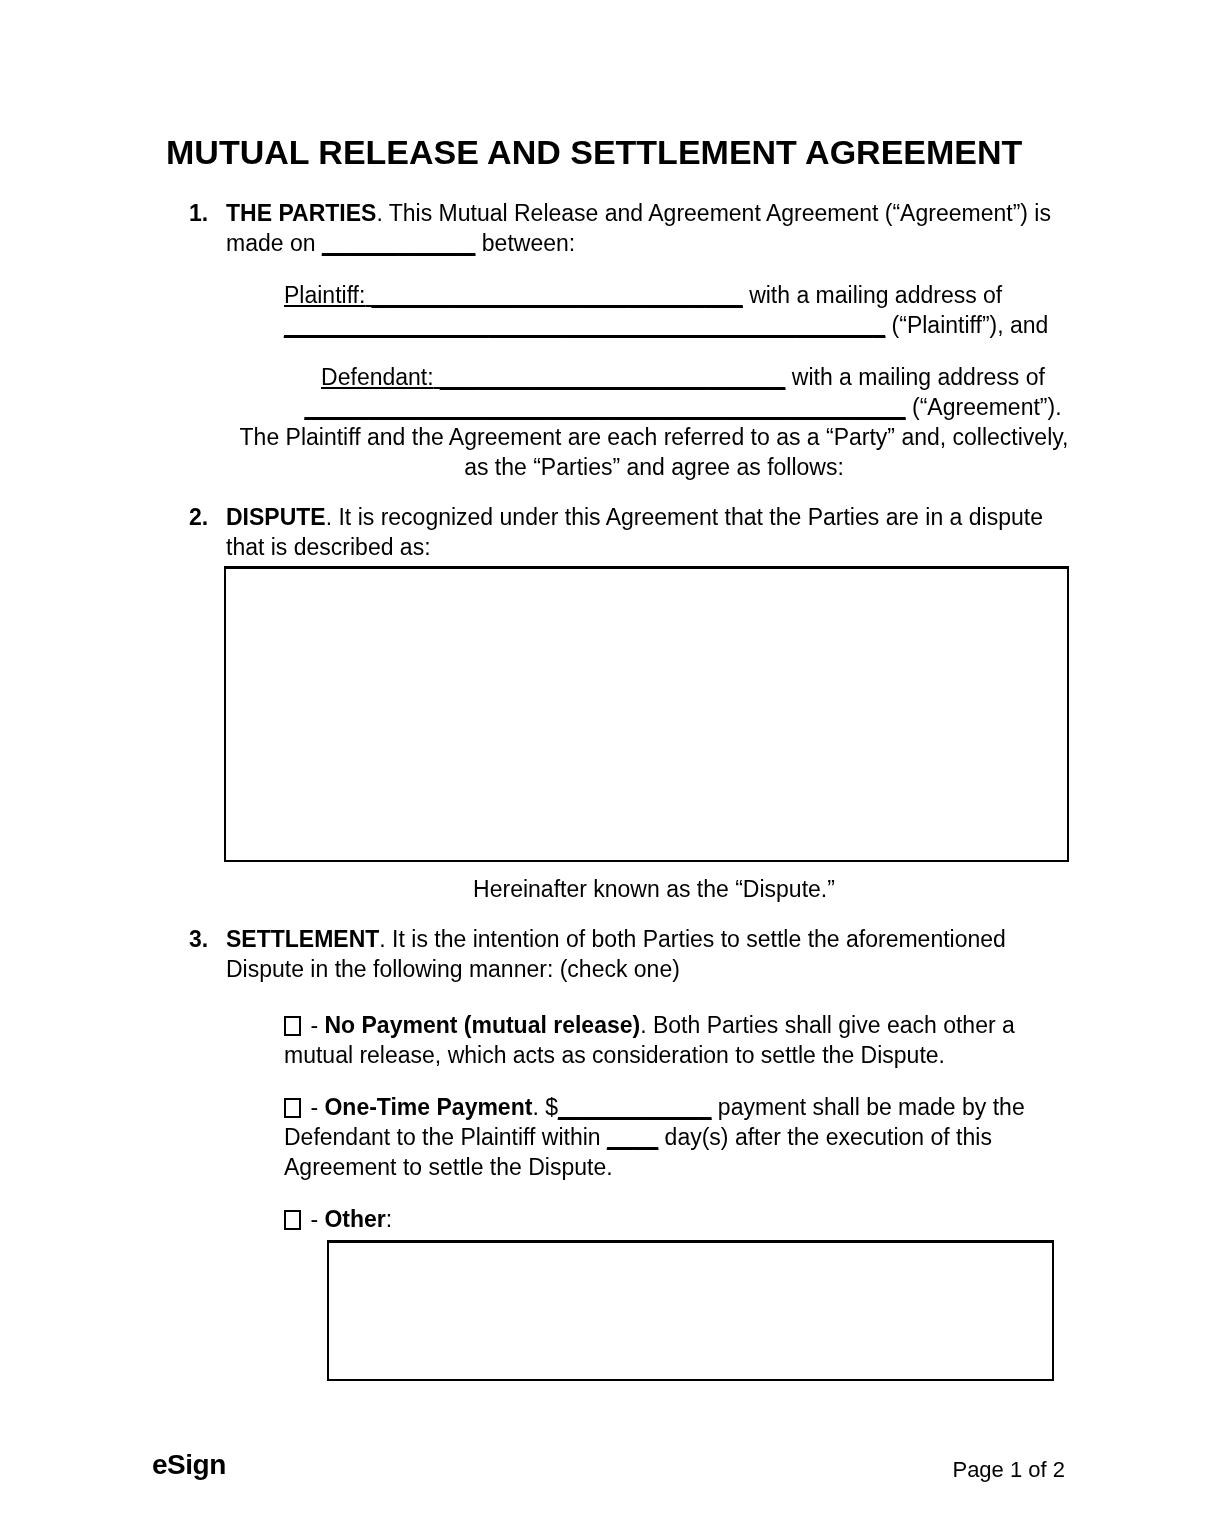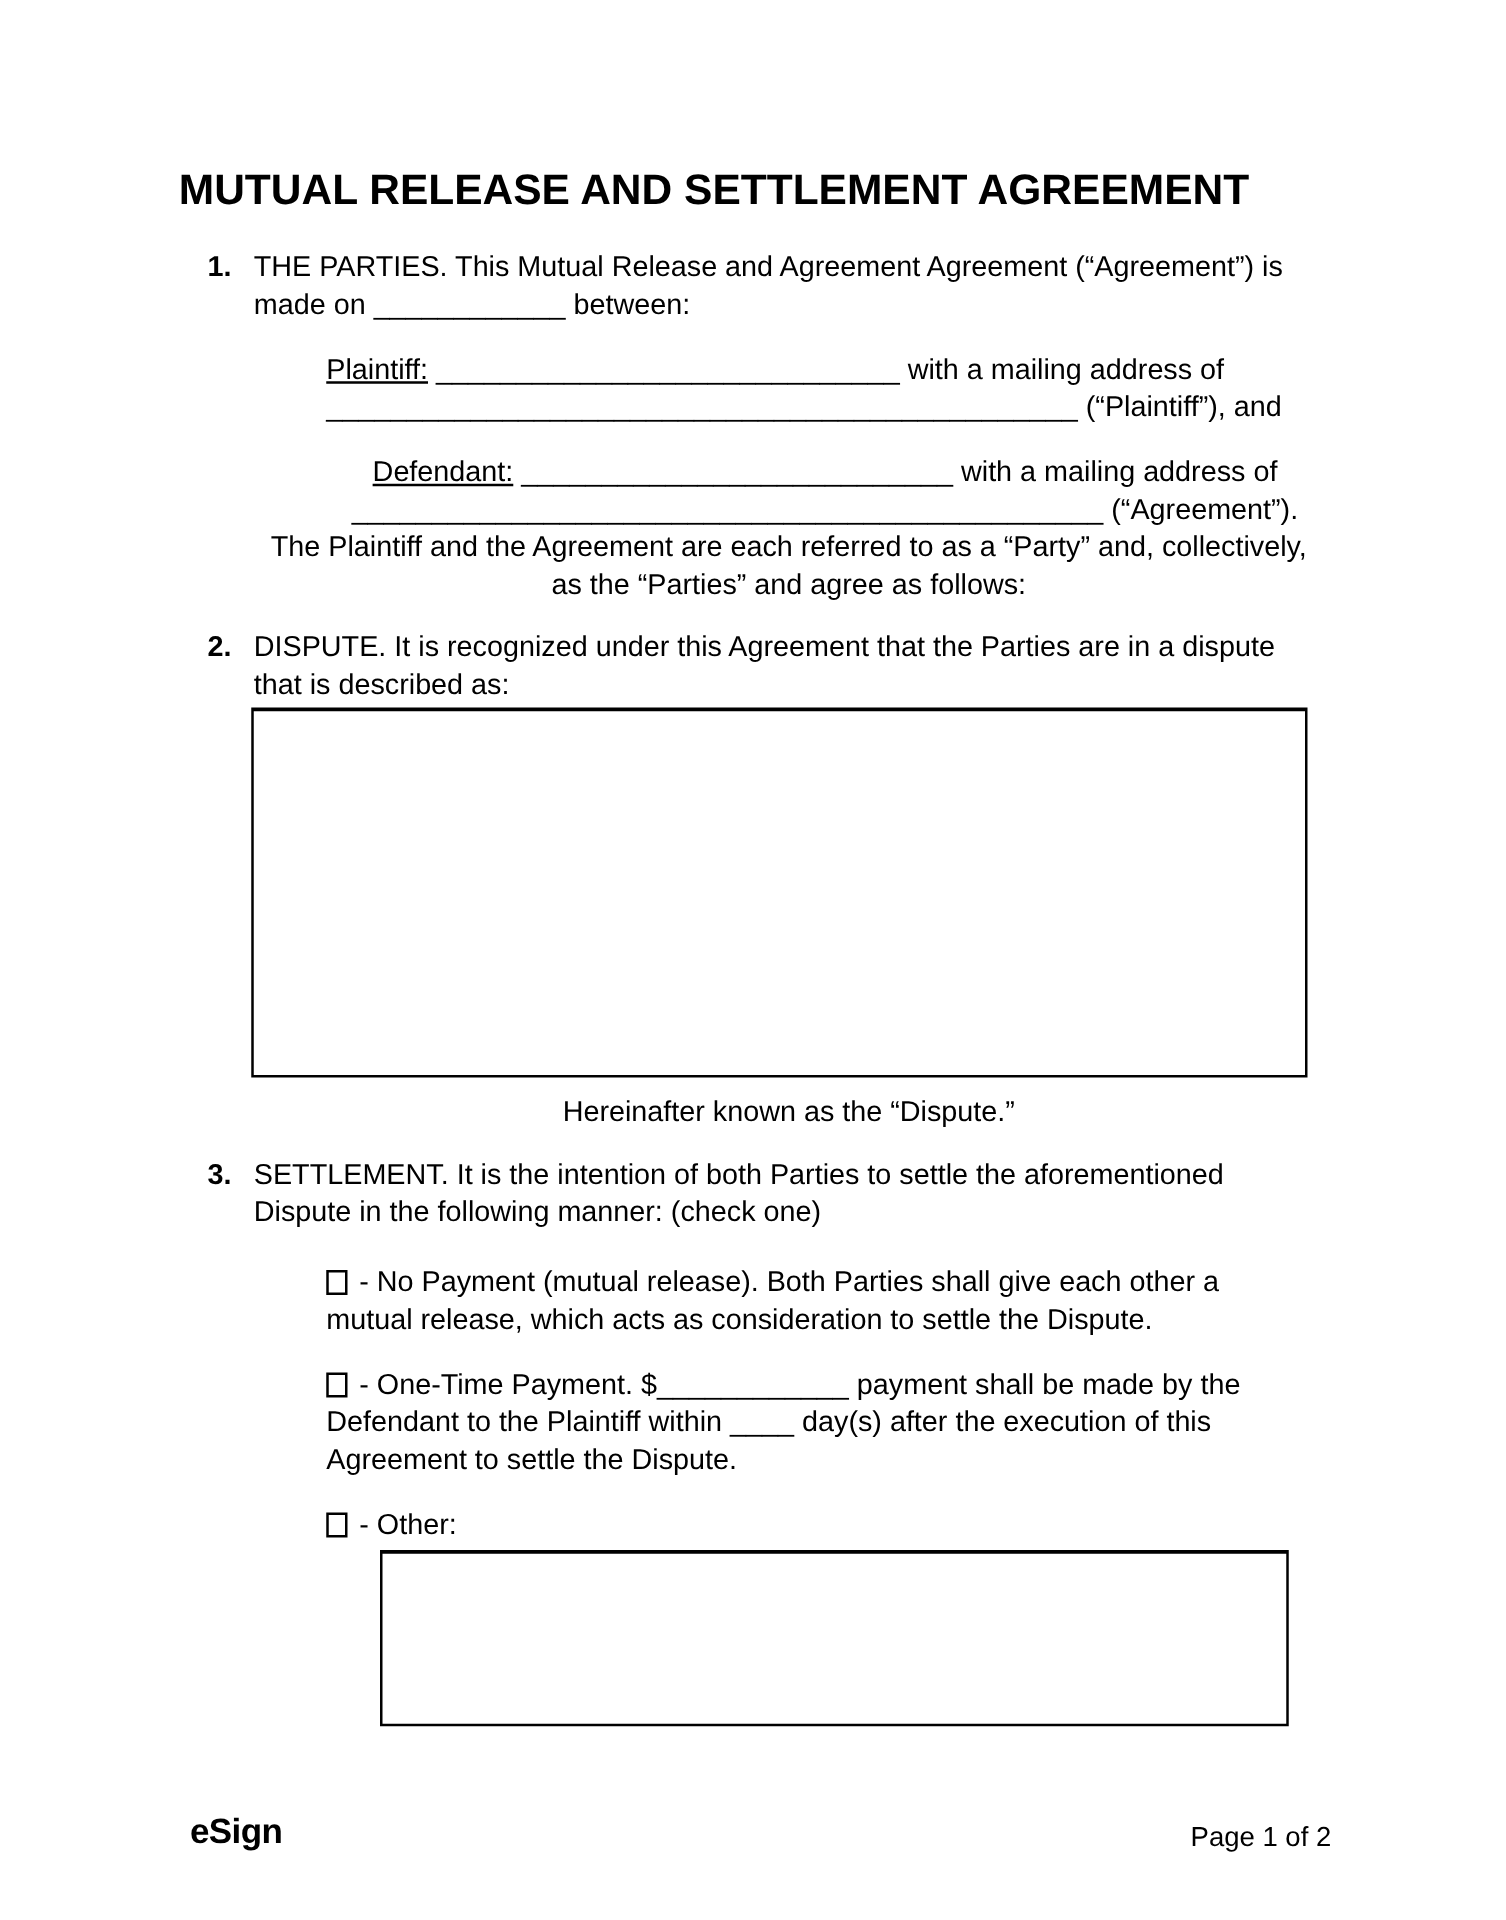--- a/index.html
+++ b/index.html
@@ -10,41 +10,41 @@
     height: 1536px;
     background: #ffffff;
     color: #000000;
     font-family: "Liberation Sans", sans-serif;
     font-size: 23px;
     line-height: 30px;
     overflow: hidden;
   }
   .doc {
     position: absolute;
-    left: 143px;
+    left: 166px;
     top: 130px;
     width: 916px;
   }
   .title {
     font-size: 34px;
     line-height: 44px;
     font-weight: bold;
     white-space: nowrap;
     margin-bottom: 24px;
     letter-spacing: 0px;
   }
   .sec { display: flex; margin-bottom: 20px; }
   .num { flex: 0 0 60px; padding-left: 23px; font-weight: bold; }
   .sec-body { flex: 1; min-width: 0; }
   .para { margin-bottom: 22px; }
   .para:last-child { margin-bottom: 0; text-align: center; }
   .indent { margin-left: 58px; }
-  .bold { font-weight: normal; }
+  .bold { font-weight: bold; }
   .u { text-decoration: underline; }
-  .blank { white-space: nowrap; }
+  .blank { white-space: nowrap; text-decoration: underline; }
   .box {
     border: 2px solid #000000;
     border-top-width: 3px;
     background: #ffffff;
   }
   .dispute-box {
     width: 845px;
     height: 296px;
     margin: 4px 0 12px -2px;
   }

